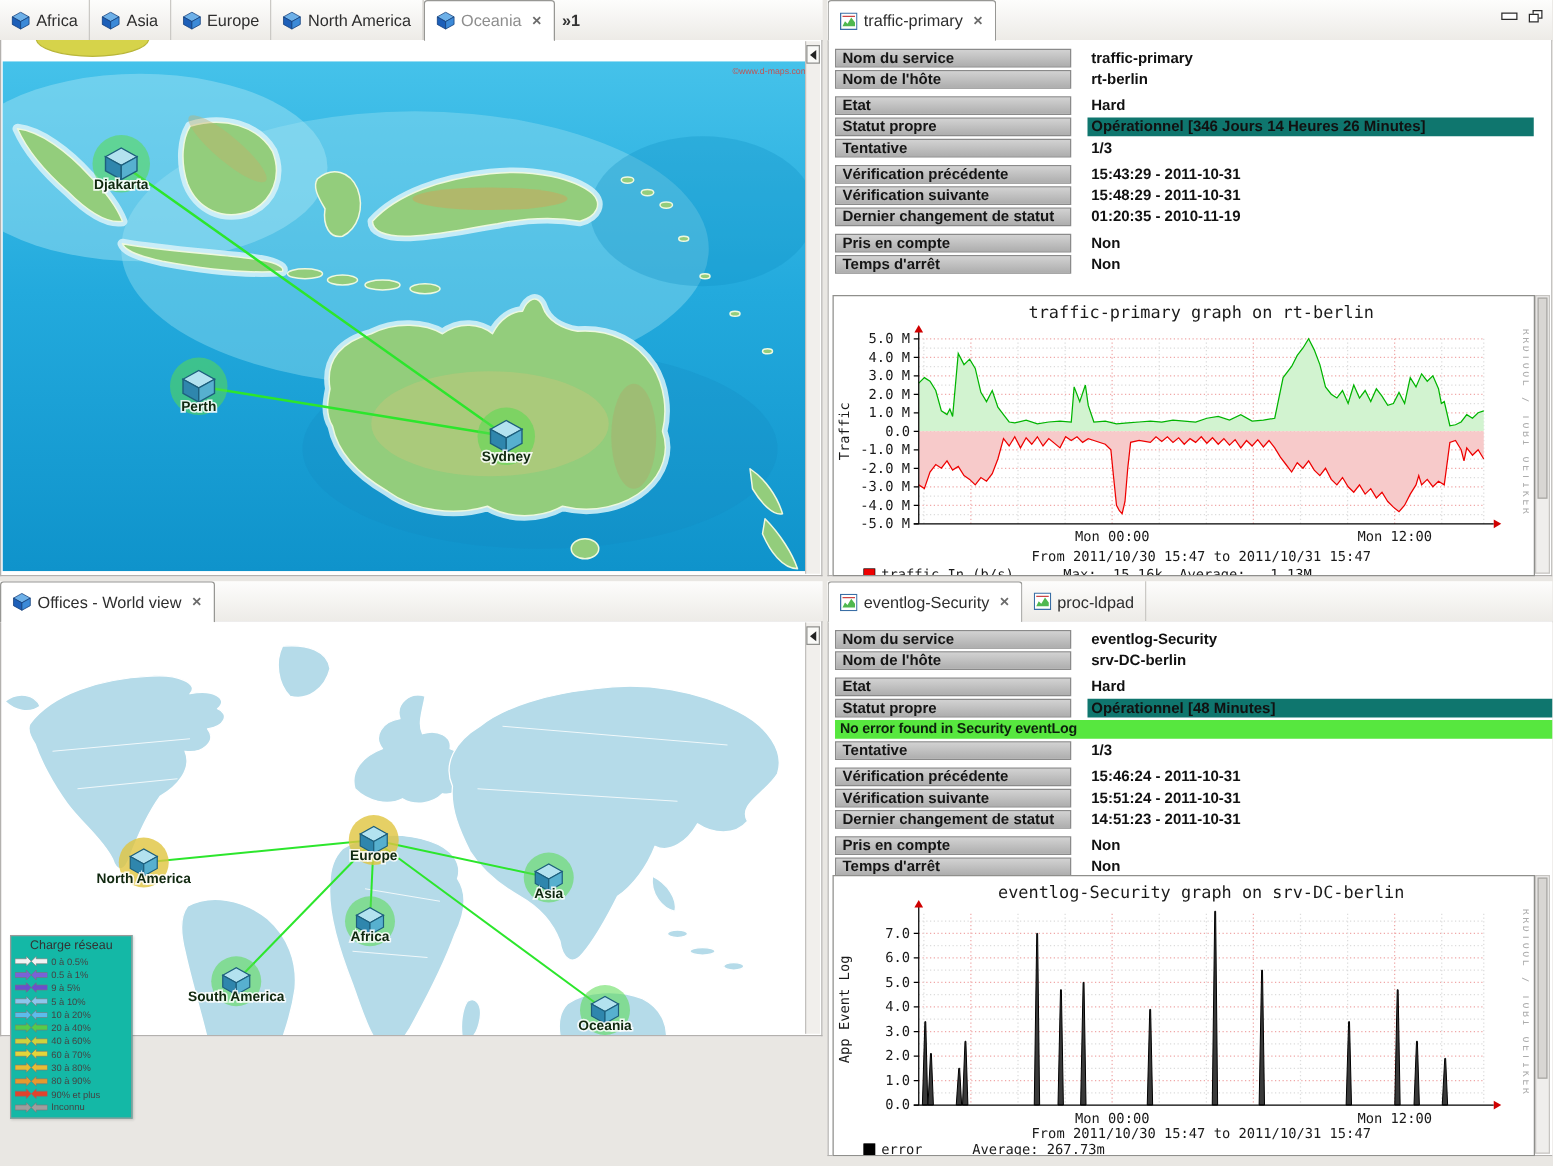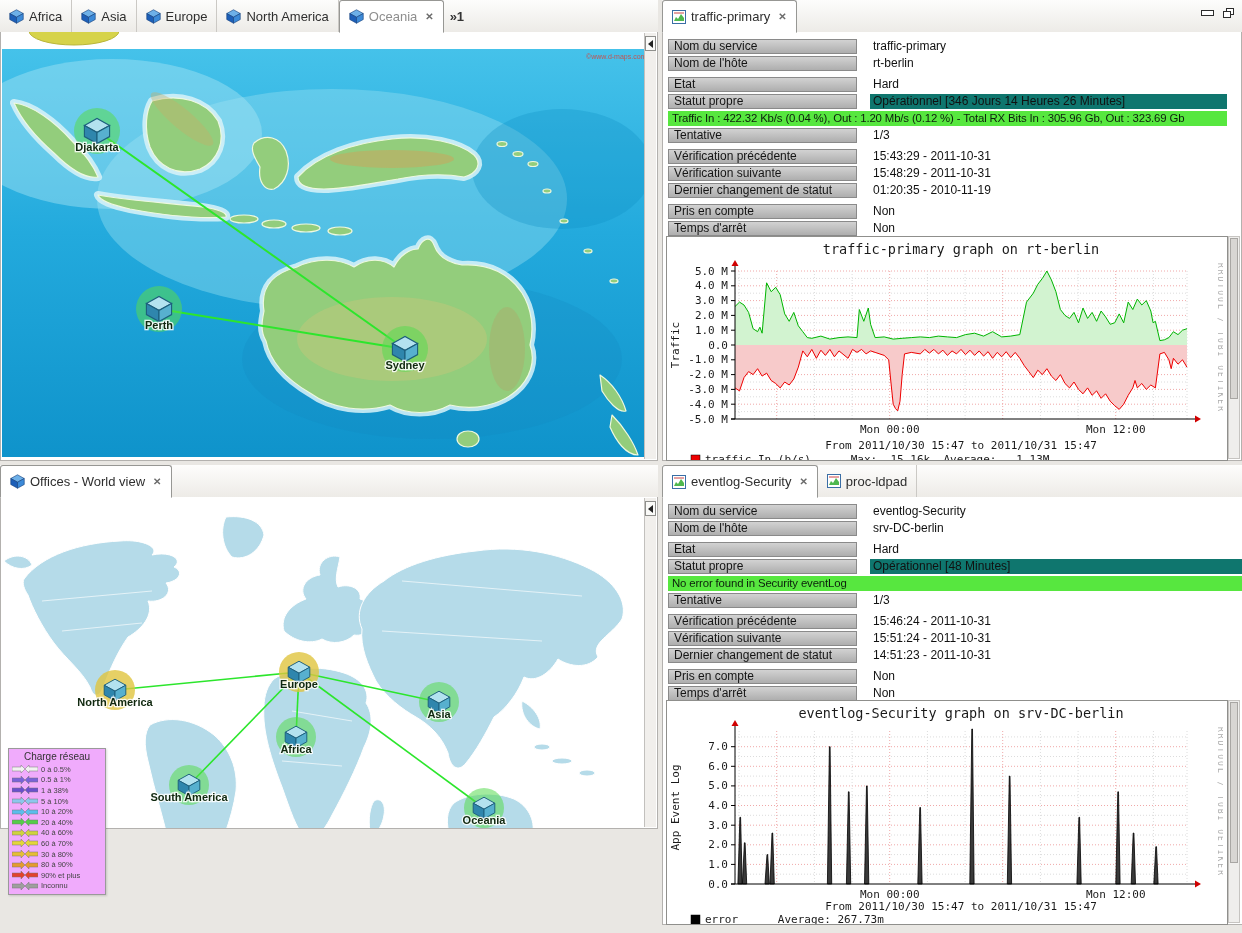--- a/index.html
+++ b/index.html
@@ -27,37 +27,37 @@
   .content{position:absolute;left:0;right:0;top:32px;bottom:0;background:#fff;border:1px solid #b3b1ae;border-top:none;overflow:hidden;}
   .sidestrip{position:absolute;top:1px;right:1px;bottom:1px;width:11px;background:#f1efec;border-left:1px solid #c2c0bd;}
   .collapsebtn{position:relative;margin:3px auto 0 auto;width:9px;height:13px;background:#fafaf8;border:1px solid #8f8f8c;display:flex;align-items:center;justify-content:center;}
   .collapsebtn i{width:0;height:0;border-top:4px solid transparent;border-bottom:4px solid transparent;border-right:5px solid #222;}
 
   .mapsvg{position:absolute;left:1px;display:block;}
   .nlab{font-family:"Liberation Sans",sans-serif;font-size:11px;font-weight:bold;fill:#10280f;paint-order:stroke;stroke:#ffffff;stroke-width:2.6px;stroke-opacity:.85;text-anchor:middle;}
   .attr{font-family:"Liberation Sans",sans-serif;font-size:7px;fill:#c05555;}
 
   .ptable{position:absolute;left:5px;right:14px;top:39px;font-size:12px;}
-  .prow{display:flex;margin-bottom:2px;}
+  .prow{display:flex;margin-bottom:2px;font-weight:bold;}
   .prow.gap{margin-top:6px;align-items:flex-end;}
   .plabel{box-sizing:border-box;width:189px;background:linear-gradient(#d2d2d2,#aeaeae);border:1px solid #8a8a8a;padding:0 5px;line-height:13px;height:15px;color:#151515;white-space:nowrap;overflow:hidden;}
   .pvalue{margin-left:13px;padding:0 3px;line-height:15px;height:15px;color:#111;white-space:nowrap;}
   .pvalue.green{background:#0f766e;flex:1;}
   .pfull{flex:1;background:#57e73f;padding:0 4px;line-height:15px;height:15px;color:#0c200c;font-size:11.4px;letter-spacing:-0.15px;white-space:nowrap;overflow:hidden;}
 
   .graphbox{position:absolute;left:4px;width:560px;height:223px;border:1px solid #8f8f8c;background:#fff;overflow:hidden;}
   #graph-traffic{top:236px;} #graph-eventlog{top:235px;}
   .vscroll{position:absolute;width:12px;height:223px;background:#efeeec;border:1px solid #c6c4c1;box-sizing:border-box;}
   #vs-tr{left:566px;top:236px;} #vs-br{left:566px;top:235px;}
   .vthumb{position:absolute;left:1px;right:1px;top:1px;height:72%;background:#d8d6d3;border:1px solid #a8a6a3;}
   .gtxt{font-family:"DejaVu Sans Mono",monospace;font-size:11px;fill:#1a1a1a;}
   .gtitle{font-family:"DejaVu Sans Mono",monospace;font-size:13.5px;fill:#1a1a1a;}
   .gwm{font-family:"DejaVu Sans Mono",monospace;font-size:8px;fill:#adadad;letter-spacing:2px;}
 
-  .legendbox{position:absolute;left:8px;top:283px;width:90px;background:#f0abfc;border:1px solid #9a9a9a;padding:2px 3px 3px 3px;box-shadow:1px 1px 2px rgba(0,0,0,.15);}
+  .legendbox{position:absolute;left:8px;top:283px;width:90px;background:#14b8a6;border:1px solid #9a9a9a;padding:2px 3px 3px 3px;box-shadow:1px 1px 2px rgba(0,0,0,.15);}
   .legendtitle{font-size:10px;color:#333;text-align:center;margin-bottom:2px;}
   .litem{display:flex;align-items:center;gap:3px;height:10.6px;}
   .litem span{font-size:7.5px;color:#444;white-space:nowrap;}
 
   .statusbar{position:absolute;left:0;right:0;bottom:0;height:8px;background:#e9e7e3;}
   .mapgap{position:absolute;left:1px;right:13px;top:0;height:17px;background:#fff;overflow:hidden;}
 </style>
 </head>
 <body>
 
@@ -230,23 +230,20 @@
             <div class="plabel">Nom de l'hôte</div>
             <div class="pvalue">rt-berlin</div>
           </div>
           <div class="prow gap">
             <div class="plabel">Etat</div>
             <div class="pvalue">Hard</div>
           </div>
           <div class="prow">
             <div class="plabel">Statut propre</div>
             <div class="pvalue green">Opérationnel [346 Jours 14 Heures 26 Minutes]</div>
-          </div>
-          <div class="prow">
-            <div class="pfull">Traffic In : 422.32 Kb/s (0.04 %), Out : 1.20 Mb/s (0.12 %) - Total RX Bits In : 305.96 Gb, Out : 323.69 Gb</div>
           </div>
           <div class="prow">
             <div class="plabel">Tentative</div>
             <div class="pvalue">1/3</div>
           </div>
           <div class="prow gap">
             <div class="plabel">Vérification précédente</div>
             <div class="pvalue">15:43:29 - 2011-10-31</div>
           </div>
           <div class="prow">
@@ -442,21 +439,21 @@
               <polygon points="0,2 9,2 9,0 13,4 9,8 9,6 0,6" fill="#7a62d8" stroke="#777" stroke-width="0.5"></polygon>
               <polygon points="26,2 17,2 17,0 13,4 17,8 17,6 26,6" fill="#7a62d8" stroke="#777" stroke-width="0.5"></polygon>
             </svg>
             <span>0.5 à 1%</span>
           </div>
           <div class="litem">
             <svg width="26" height="8">
               <polygon points="0,2 9,2 9,0 13,4 9,8 9,6 0,6" fill="#6a50cc" stroke="#777" stroke-width="0.5"></polygon>
               <polygon points="26,2 17,2 17,0 13,4 17,8 17,6 26,6" fill="#6a50cc" stroke="#777" stroke-width="0.5"></polygon>
             </svg>
-            <span>1 à 38%</span>
+            <span>9 à 5%</span>
           </div>
           <div class="litem">
             <svg width="26" height="8">
               <polygon points="0,2 9,2 9,0 13,4 9,8 9,6 0,6" fill="#8cc6ec" stroke="#777" stroke-width="0.5"></polygon>
               <polygon points="26,2 17,2 17,0 13,4 17,8 17,6 26,6" fill="#8cc6ec" stroke="#777" stroke-width="0.5"></polygon>
             </svg>
             <span>5 à 10%</span>
           </div>
           <div class="litem">
             <svg width="26" height="8">

